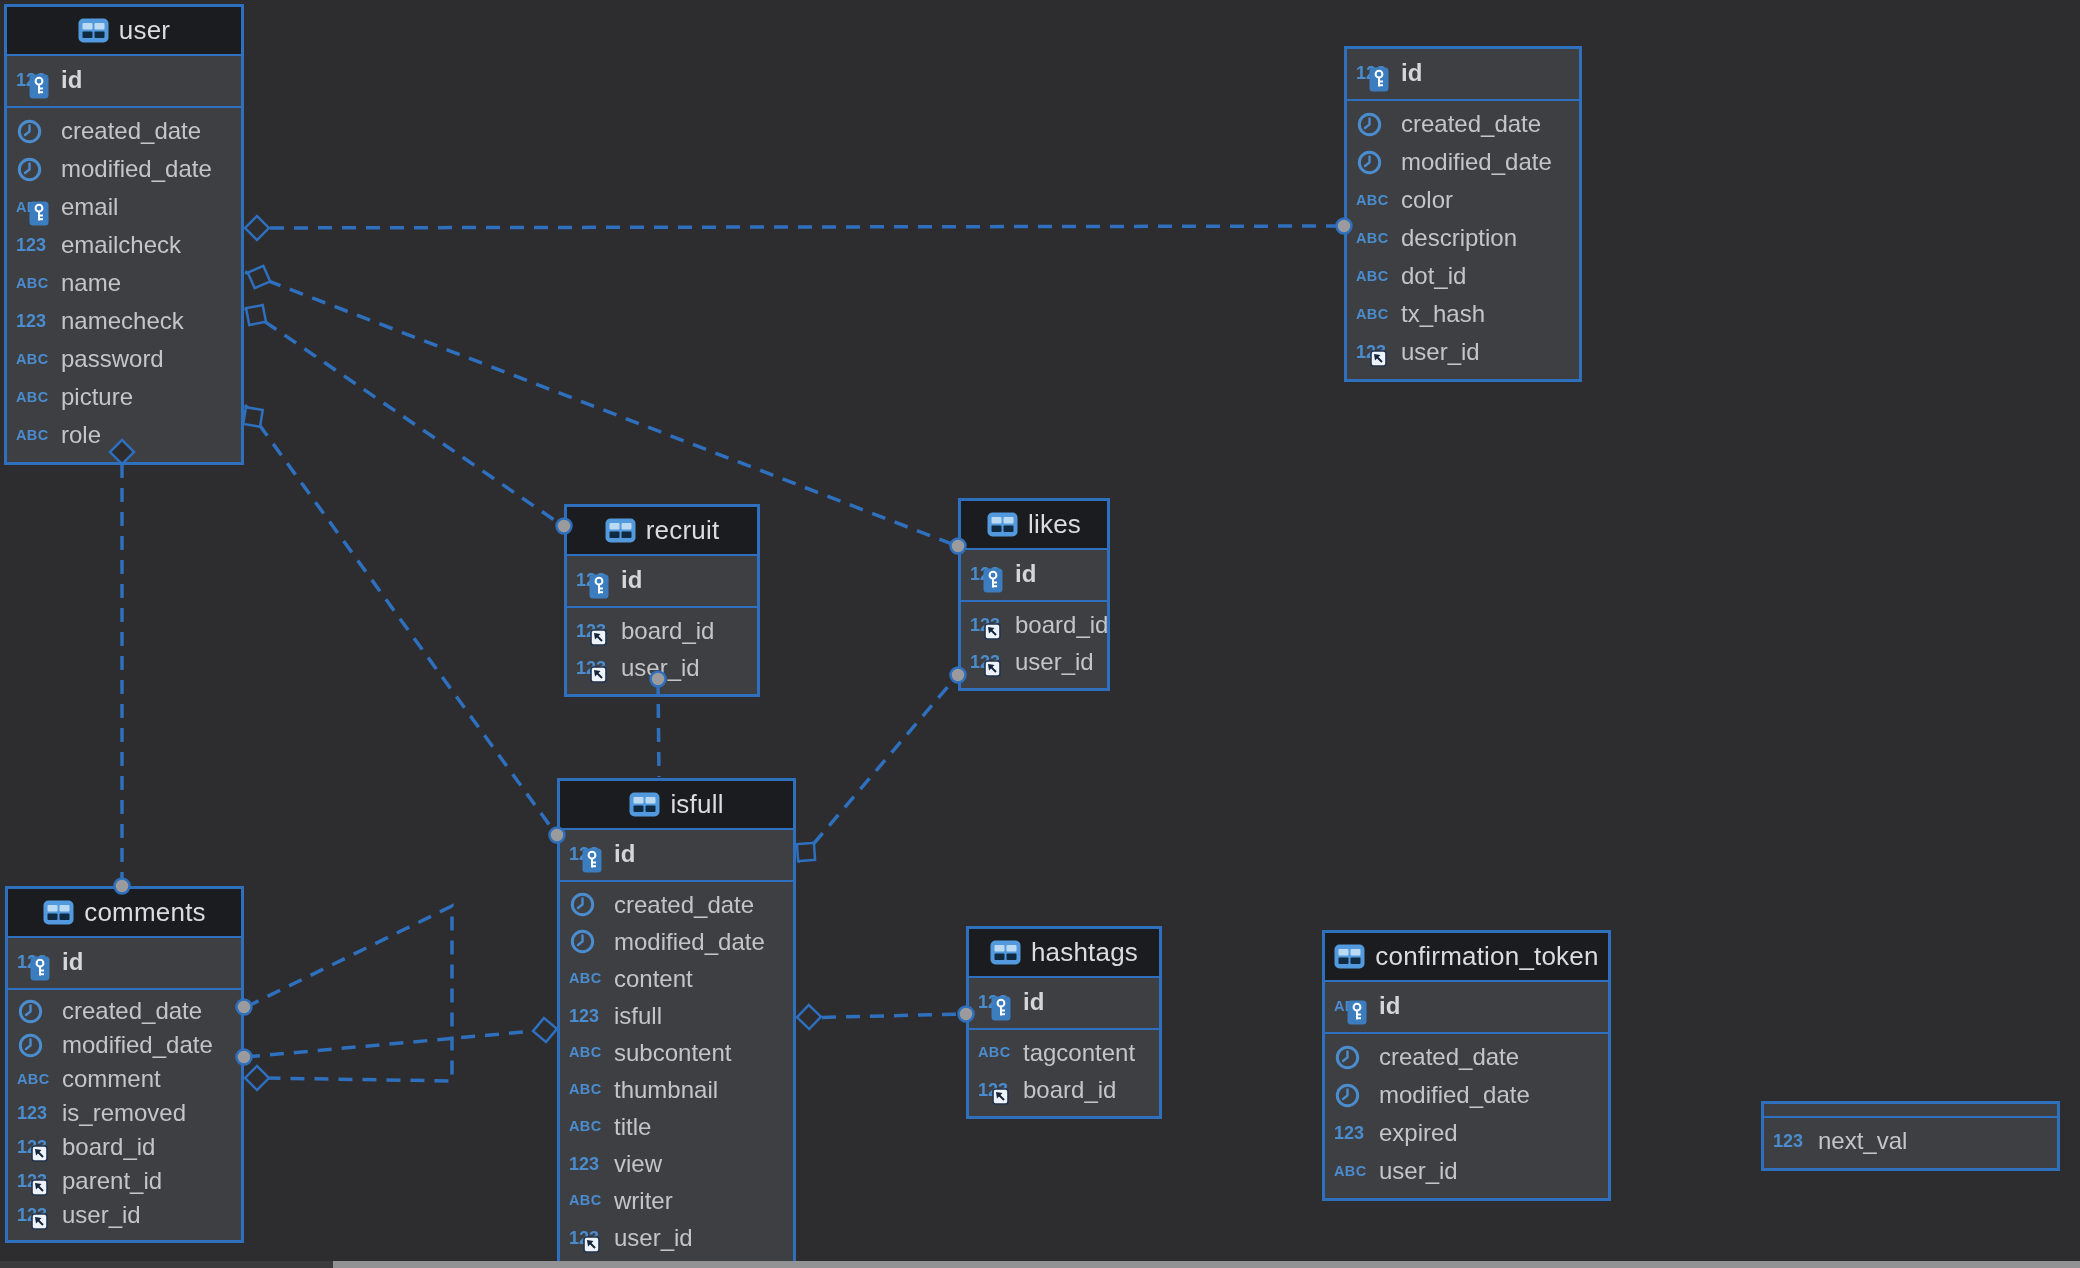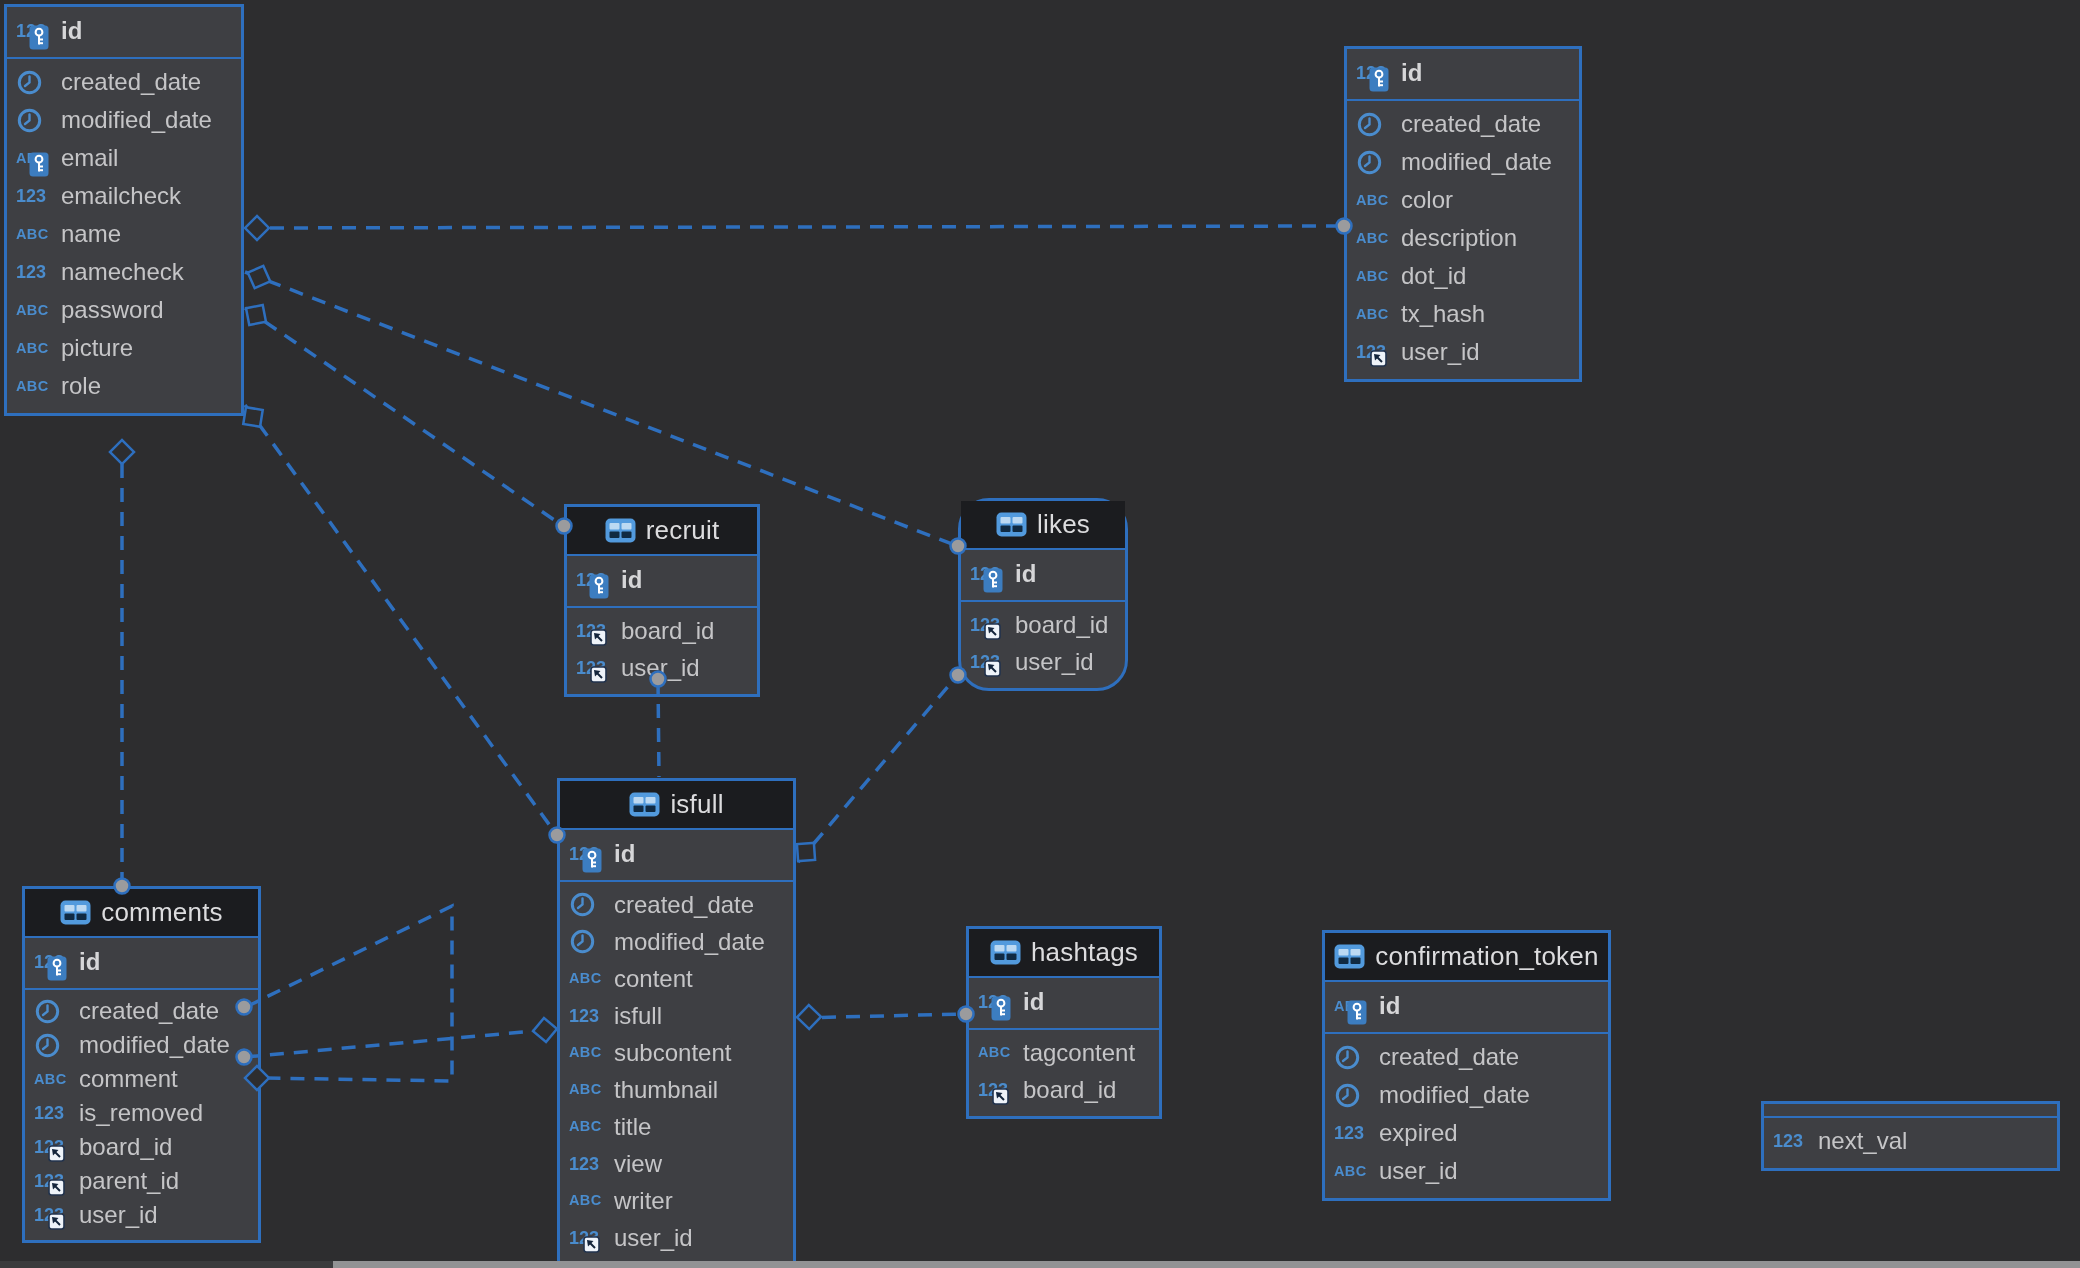--- a/index.html
+++ b/index.html
@@ -43,20 +43,32 @@
   .row.pk .col-name{ font-weight:bold; color:#d6d6d8; }
   #wires{ position:absolute; left:0; top:0; z-index:4; pointer-events:none; }
   .hscrollbar{ position:absolute; z-index:5; left:0; width:2080px; }
   .hscrollbar .seg{ position:absolute; top:0; height:100%; }
 </style>
 </head>
 <body>
 
 <div id="canvas">
     <div class="tbl" style="left: 4px; top: 4px; width: 240px;">
+      <div class="tbl-header">
+        <span style="display: flex;">
+          <svg width="31" height="25" viewBox="0 0 31 25">
+            <rect x="0.5" y="0.5" width="30" height="24" rx="5" fill="#529add"></rect>
+            <rect x="4.5" y="5" width="10" height="6.5" rx="1" fill="#bcd9f2"></rect>
+            <rect x="16.5" y="5" width="10" height="6.5" rx="1" fill="#bcd9f2"></rect>
+            <rect x="4.5" y="13.5" width="10" height="6.5" rx="1" fill="#102a42"></rect>
+            <rect x="16.5" y="13.5" width="10" height="6.5" rx="1" fill="#102a42"></rect>
+          </svg>
+        </span>
+        <span class="tbl-title">user</span>
+      </div>
       <div class="pk-section">
         <div class="row pk" style="height: 42px;">
           <span class="icon-cell">
             <span class="glyph glyph-number">123</span>
             <span class="badge badge-key"><svg width="20" height="25" viewBox="0 0 20 25">
                 <rect x="0.5" y="0.5" width="19" height="24" rx="3.5" fill="#3c7dc0"></rect>
                 <circle cx="10" cy="7.2" r="3.4" fill="none" stroke="#ffffff" stroke-width="2"></circle>
                 <line x1="10" y1="10.6" x2="10" y2="19.5" stroke="#ffffff" stroke-width="2"></line>
                 <line x1="10" y1="14.5" x2="14" y2="14.5" stroke="#ffffff" stroke-width="2"></line>
                 <line x1="10" y1="18.2" x2="14" y2="18.2" stroke="#ffffff" stroke-width="2"></line>
@@ -253,21 +265,21 @@
             <span class="badge badge-fk"><svg width="17" height="17" viewBox="0 0 17 17">
                 <rect x="1" y="1" width="15" height="15" rx="2.5" fill="#eef3f9" stroke="#22334d" stroke-width="1.6"></rect>
                 <line x1="12" y1="12" x2="6" y2="6" stroke="#14253c" stroke-width="2"></line>
                 <polygon points="4,4 10.5,5 5,10.5" fill="#14253c"></polygon>
               </svg></span>
           </span>
           <span class="col-name">user_id</span>
         </div>
       </div>
     </div>
-    <div class="tbl" style="left: 958px; top: 498px; width: 170px; border-radius: 31px;">
+    <div class="tbl" style="left: 958px; top: 498px; width: 152px;">
       <div class="tbl-header">
         <span style="display: flex;">
           <svg width="31" height="25" viewBox="0 0 31 25">
             <rect x="0.5" y="0.5" width="30" height="24" rx="5" fill="#529add"></rect>
             <rect x="4.5" y="5" width="10" height="6.5" rx="1" fill="#bcd9f2"></rect>
             <rect x="16.5" y="5" width="10" height="6.5" rx="1" fill="#bcd9f2"></rect>
             <rect x="4.5" y="13.5" width="10" height="6.5" rx="1" fill="#102a42"></rect>
             <rect x="16.5" y="13.5" width="10" height="6.5" rx="1" fill="#102a42"></rect>
           </svg>
         </span>
@@ -408,21 +420,21 @@
             <span class="badge badge-fk"><svg width="17" height="17" viewBox="0 0 17 17">
                 <rect x="1" y="1" width="15" height="15" rx="2.5" fill="#eef3f9" stroke="#22334d" stroke-width="1.6"></rect>
                 <line x1="12" y1="12" x2="6" y2="6" stroke="#14253c" stroke-width="2"></line>
                 <polygon points="4,4 10.5,5 5,10.5" fill="#14253c"></polygon>
               </svg></span>
           </span>
           <span class="col-name">user_id</span>
         </div>
       </div>
     </div>
-    <div class="tbl" style="left: 22px; top: 886px; width: 239px;">
+    <div class="tbl" style="left: 5px; top: 886px; width: 239px;">
       <div class="tbl-header">
         <span style="display: flex;">
           <svg width="31" height="25" viewBox="0 0 31 25">
             <rect x="0.5" y="0.5" width="30" height="24" rx="5" fill="#529add"></rect>
             <rect x="4.5" y="5" width="10" height="6.5" rx="1" fill="#bcd9f2"></rect>
             <rect x="16.5" y="5" width="10" height="6.5" rx="1" fill="#bcd9f2"></rect>
             <rect x="4.5" y="13.5" width="10" height="6.5" rx="1" fill="#102a42"></rect>
             <rect x="16.5" y="13.5" width="10" height="6.5" rx="1" fill="#102a42"></rect>
           </svg>
         </span>

